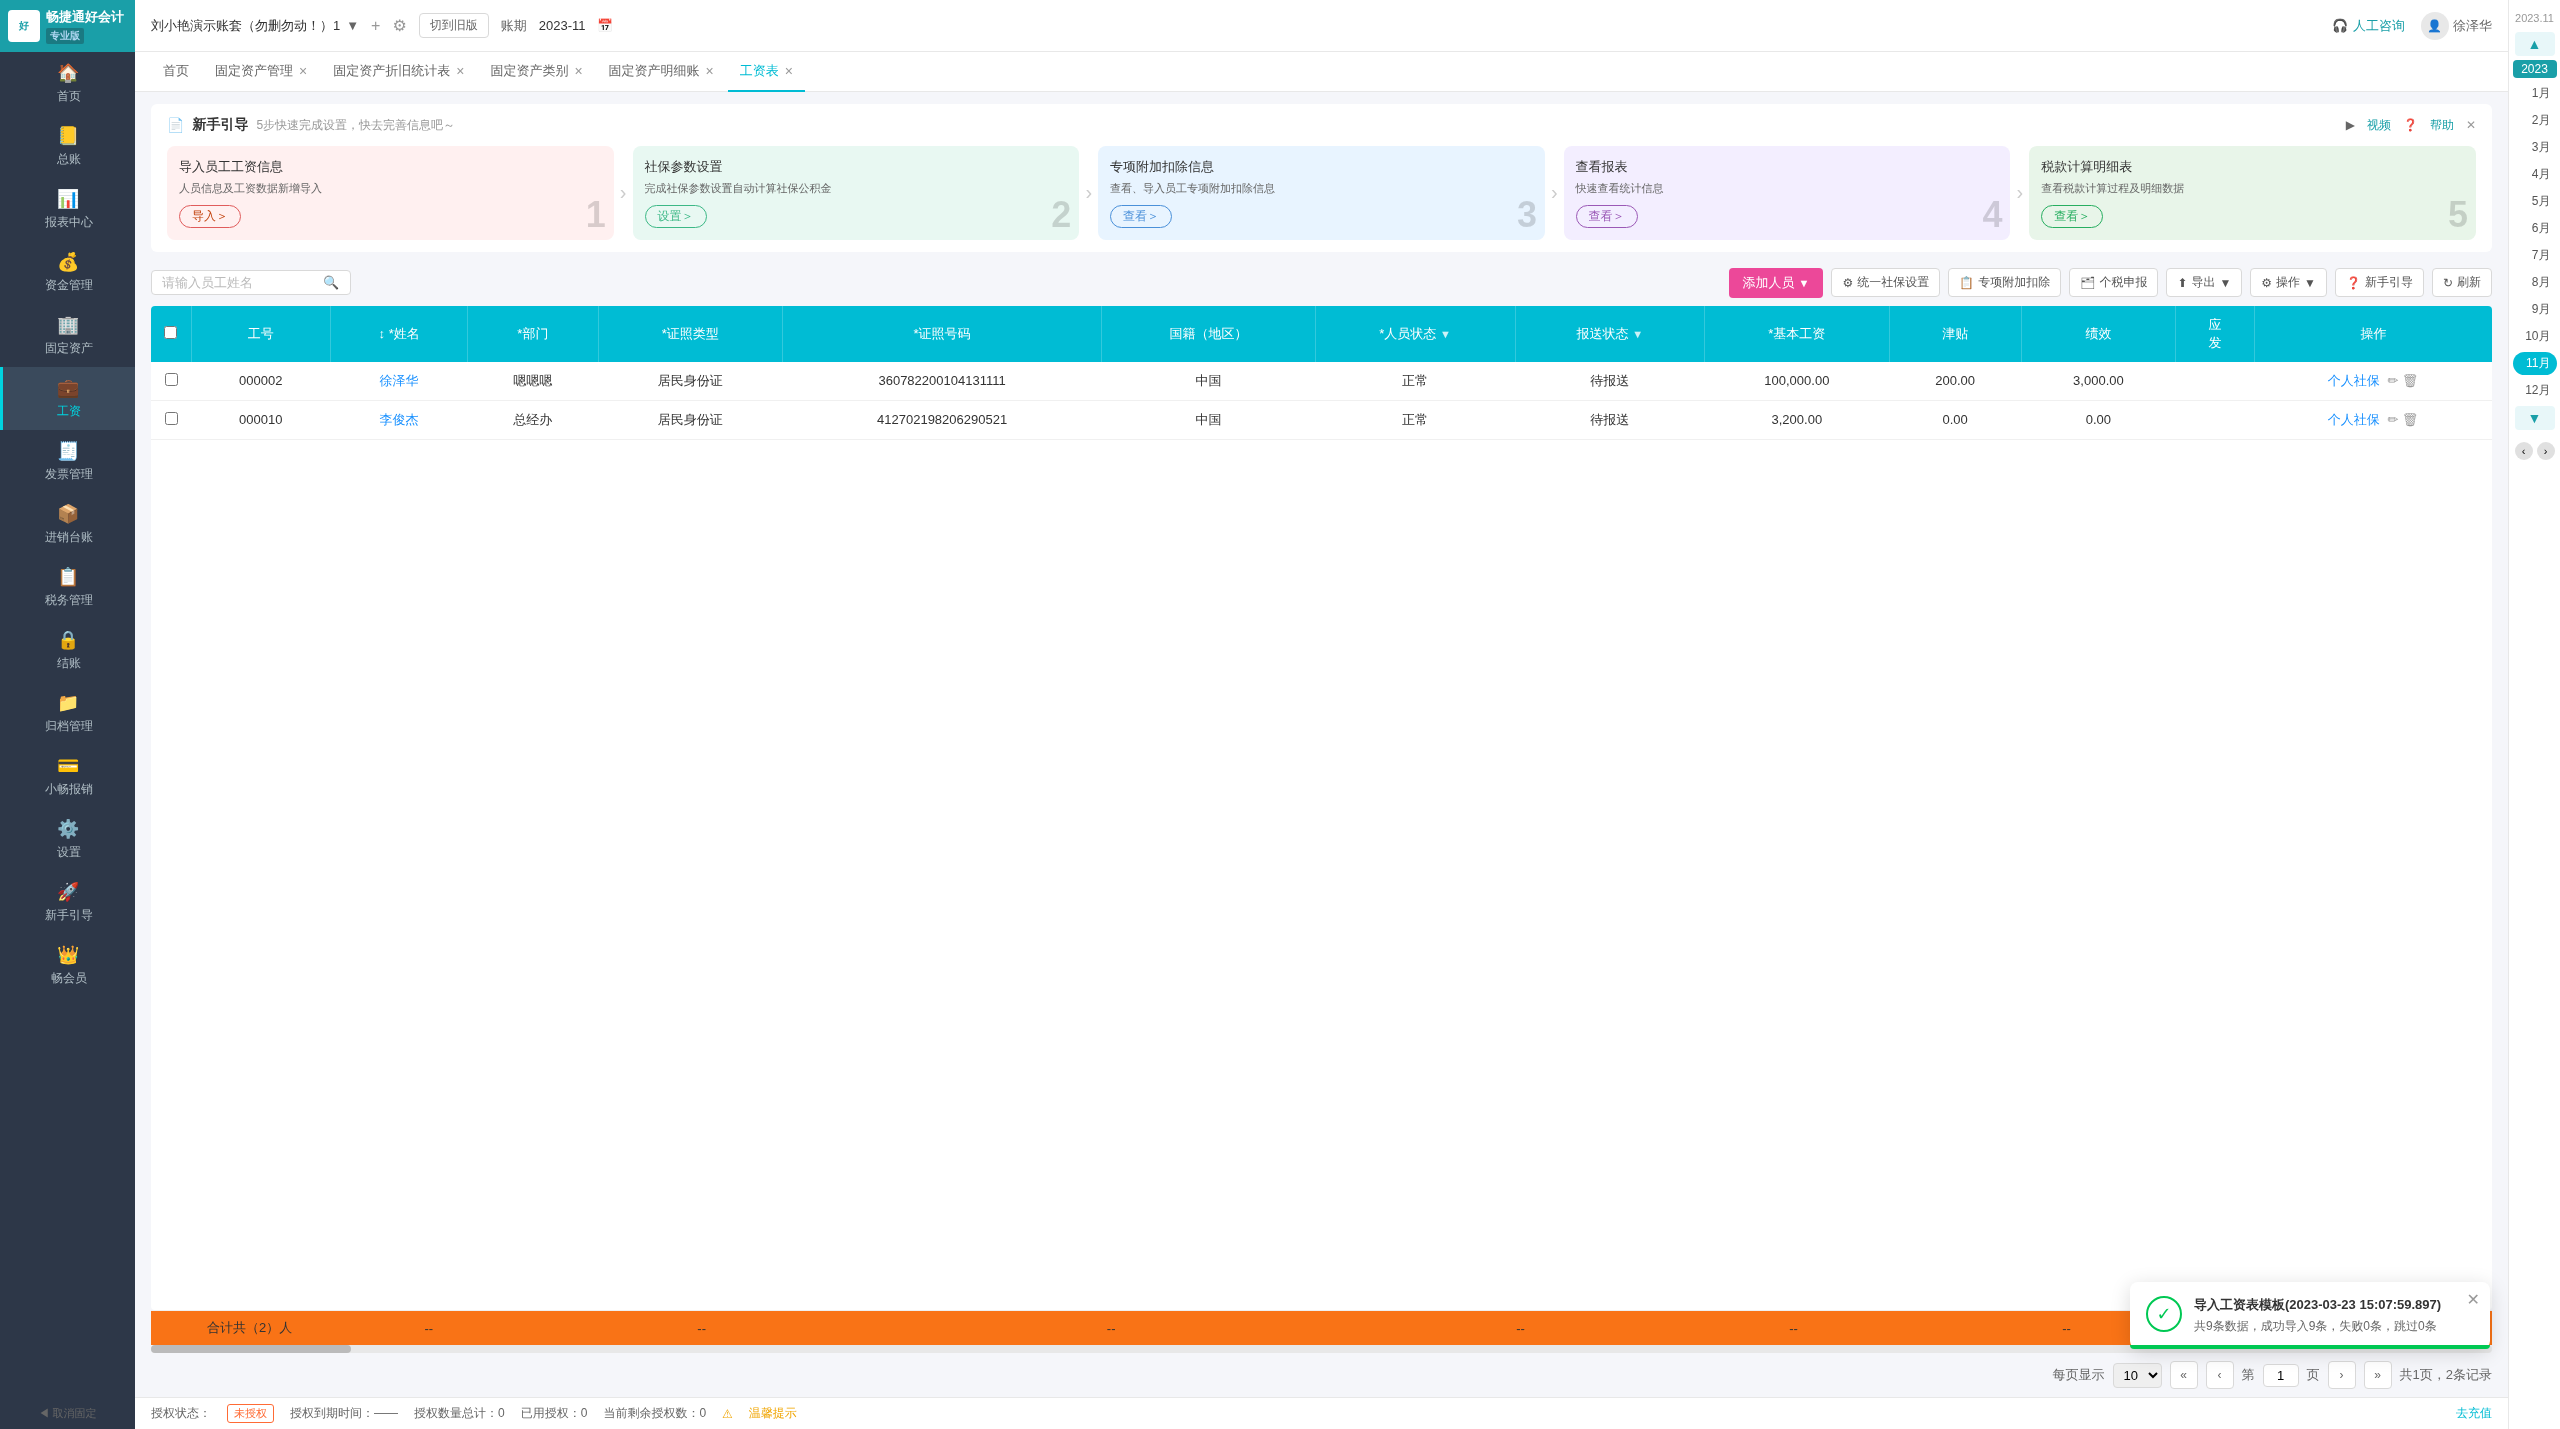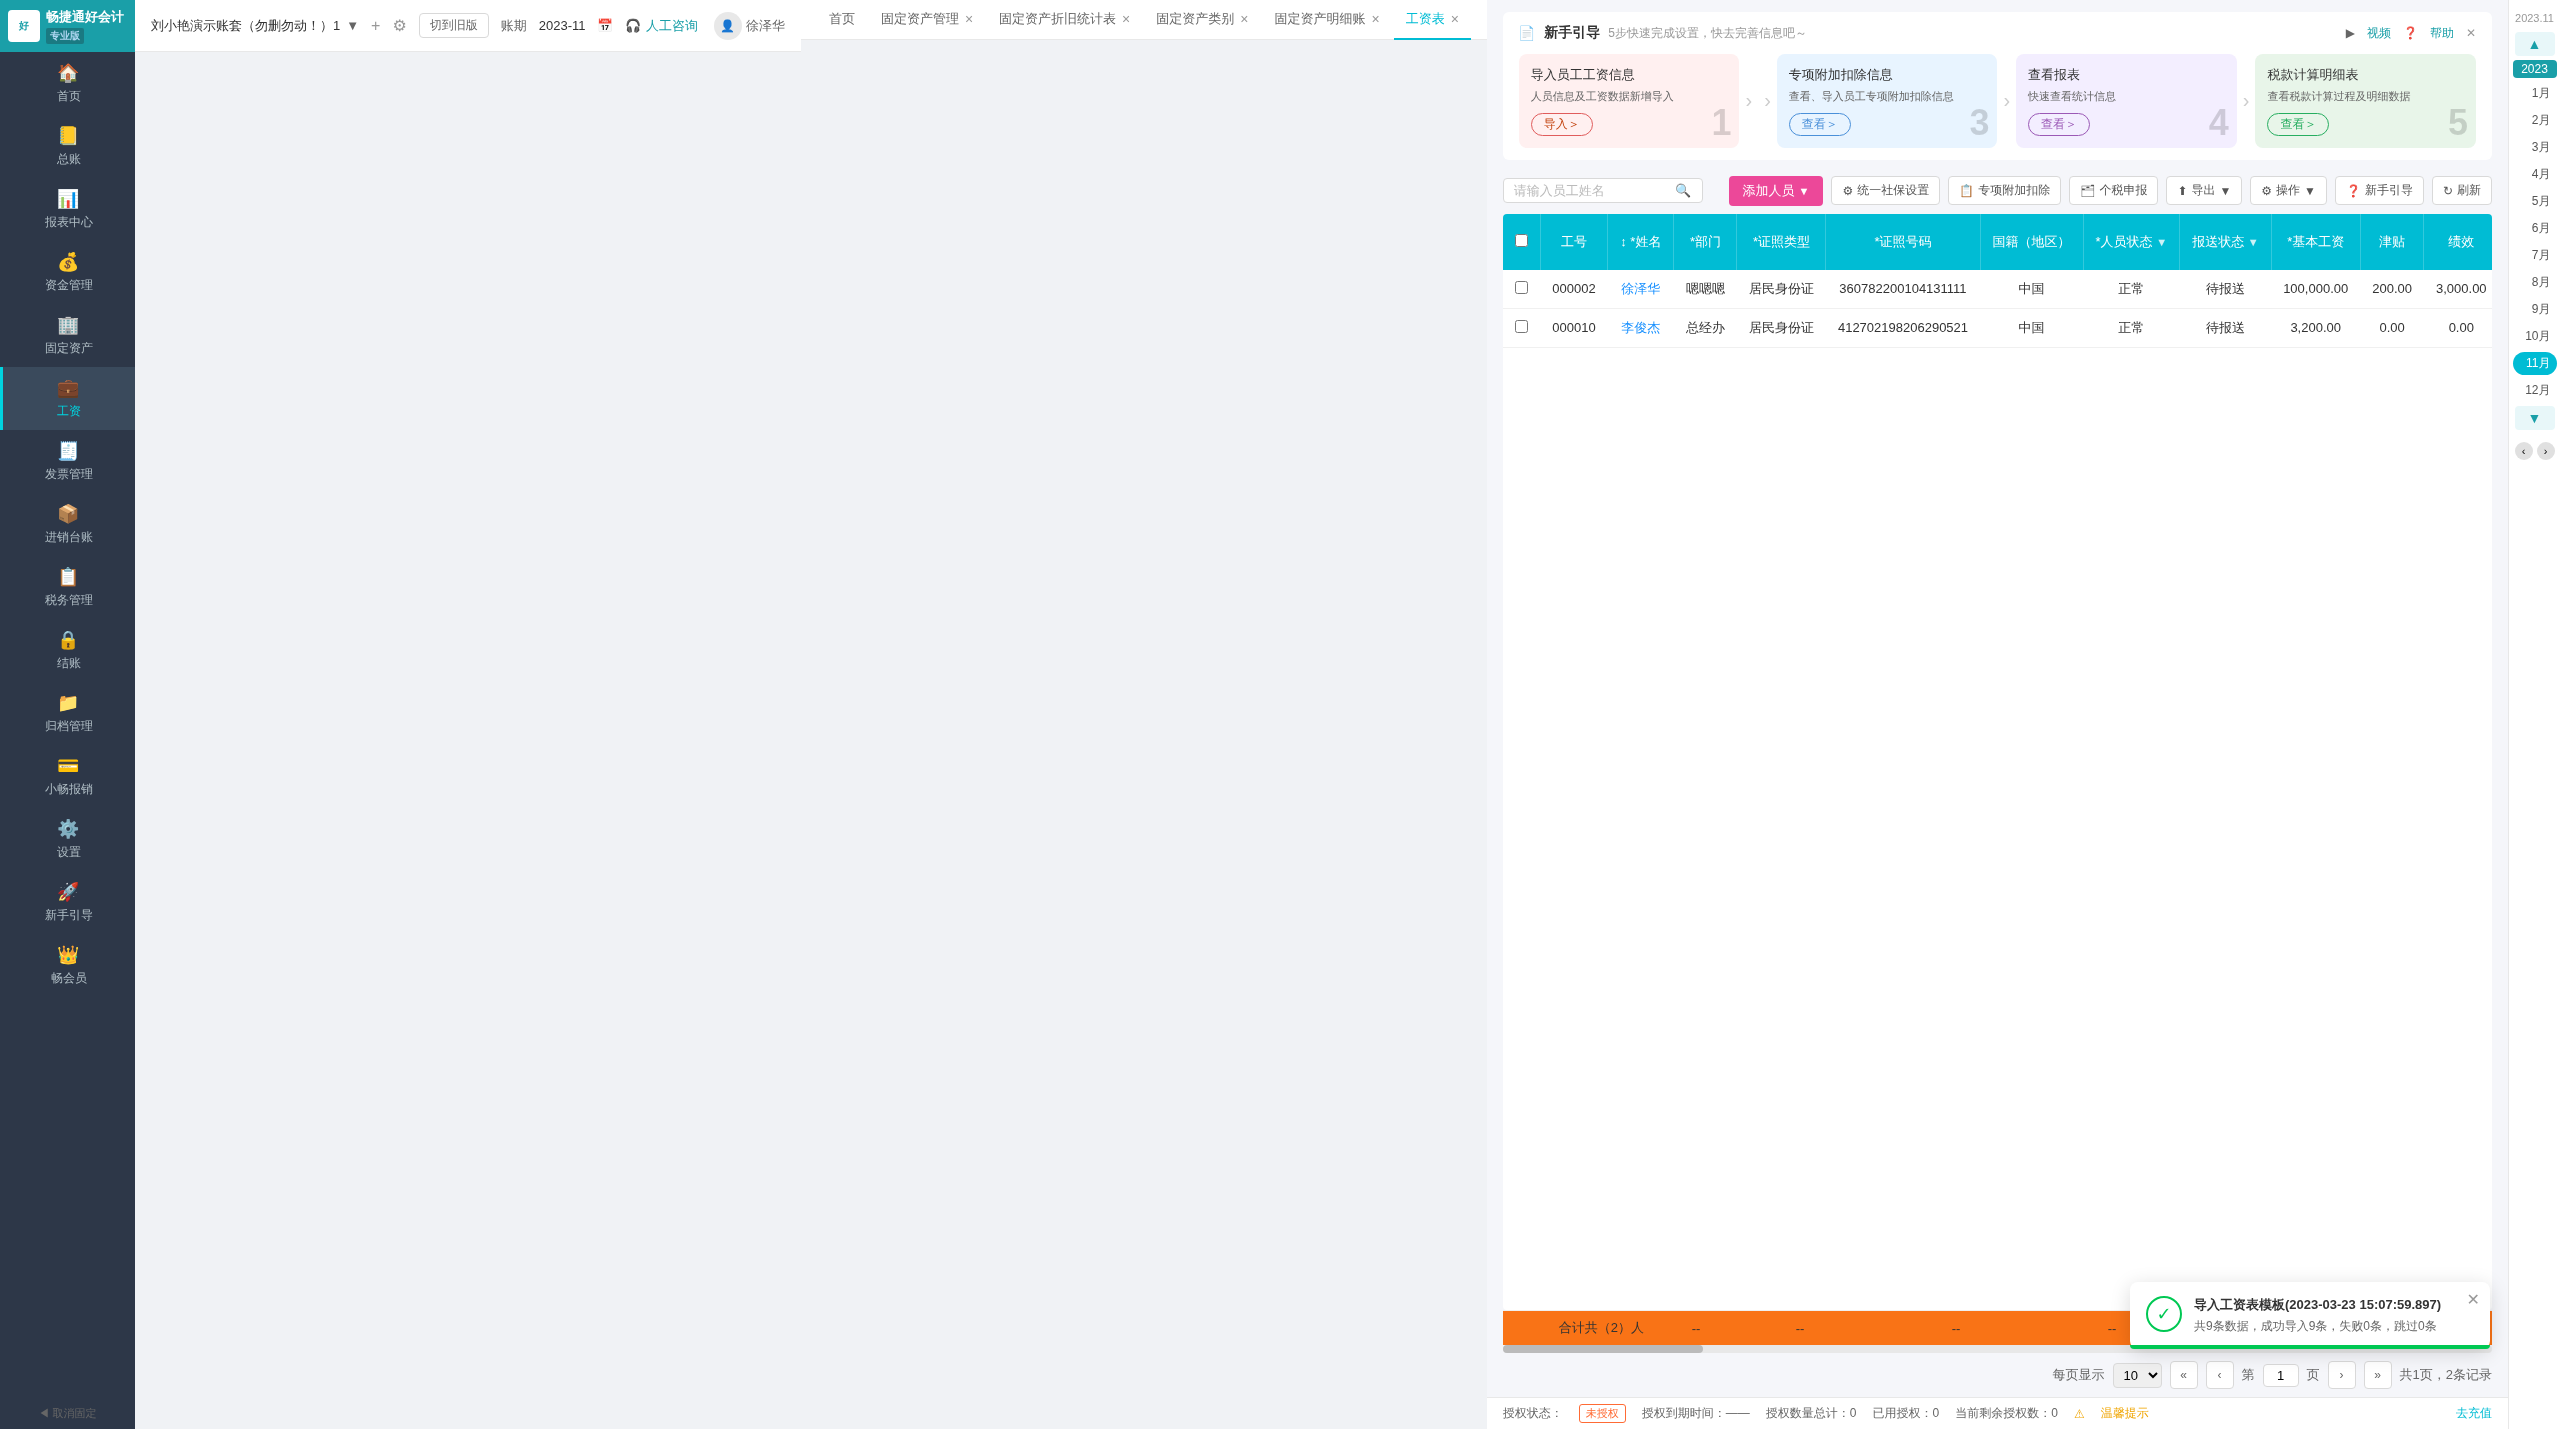--- a/index.html
+++ b/index.html
@@ -54,21 +54,21 @@
       transition: background 0.2s;
       border-left: 3px solid transparent;
     }
     .sidebar-item.active { background: #3a4a5c; color: #00d4e0; border-left-color: #00d4e0; }
     .sidebar-item-icon { font-size: 18px; }
 
     
     .main-content {
       flex: 1;
       display: flex;
-      flex-direction: row;
+      flex-direction: column;
       overflow: hidden;
     }
 
     
     .topbar {
       background: white;
       height: 52px;
       display: flex;
       align-items: center;
       padding: 0 16px;
@@ -606,20 +606,26 @@
       <div class="onboarding-steps">
 
         <div class="step-card step-card-1">
           <div class="step-title">导入员工工资信息</div>
           <div class="step-desc">人员信息及工资数据新增导入</div>
           <button class="step-btn step-btn-red">导入＞</button>
           <div class="step-number">1</div>
         </div>
         <div class="step-arrow">›</div>
 
+        <div class="step-card step-card-2">
+          <div class="step-title">社保参数设置</div>
+          <div class="step-desc">完成社保参数设置自动计算社保公积金</div>
+          <button class="step-btn step-btn-green">设置＞</button>
+          <div class="step-number">2</div>
+        </div>
         <div class="step-arrow">›</div>
 
         <div class="step-card step-card-3">
           <div class="step-title">专项附加扣除信息</div>
           <div class="step-desc">查看、导入员工专项附加扣除信息</div>
           <button class="step-btn step-btn-blue">查看＞</button>
           <div class="step-number">3</div>
         </div>
         <div class="step-arrow">›</div>
 

